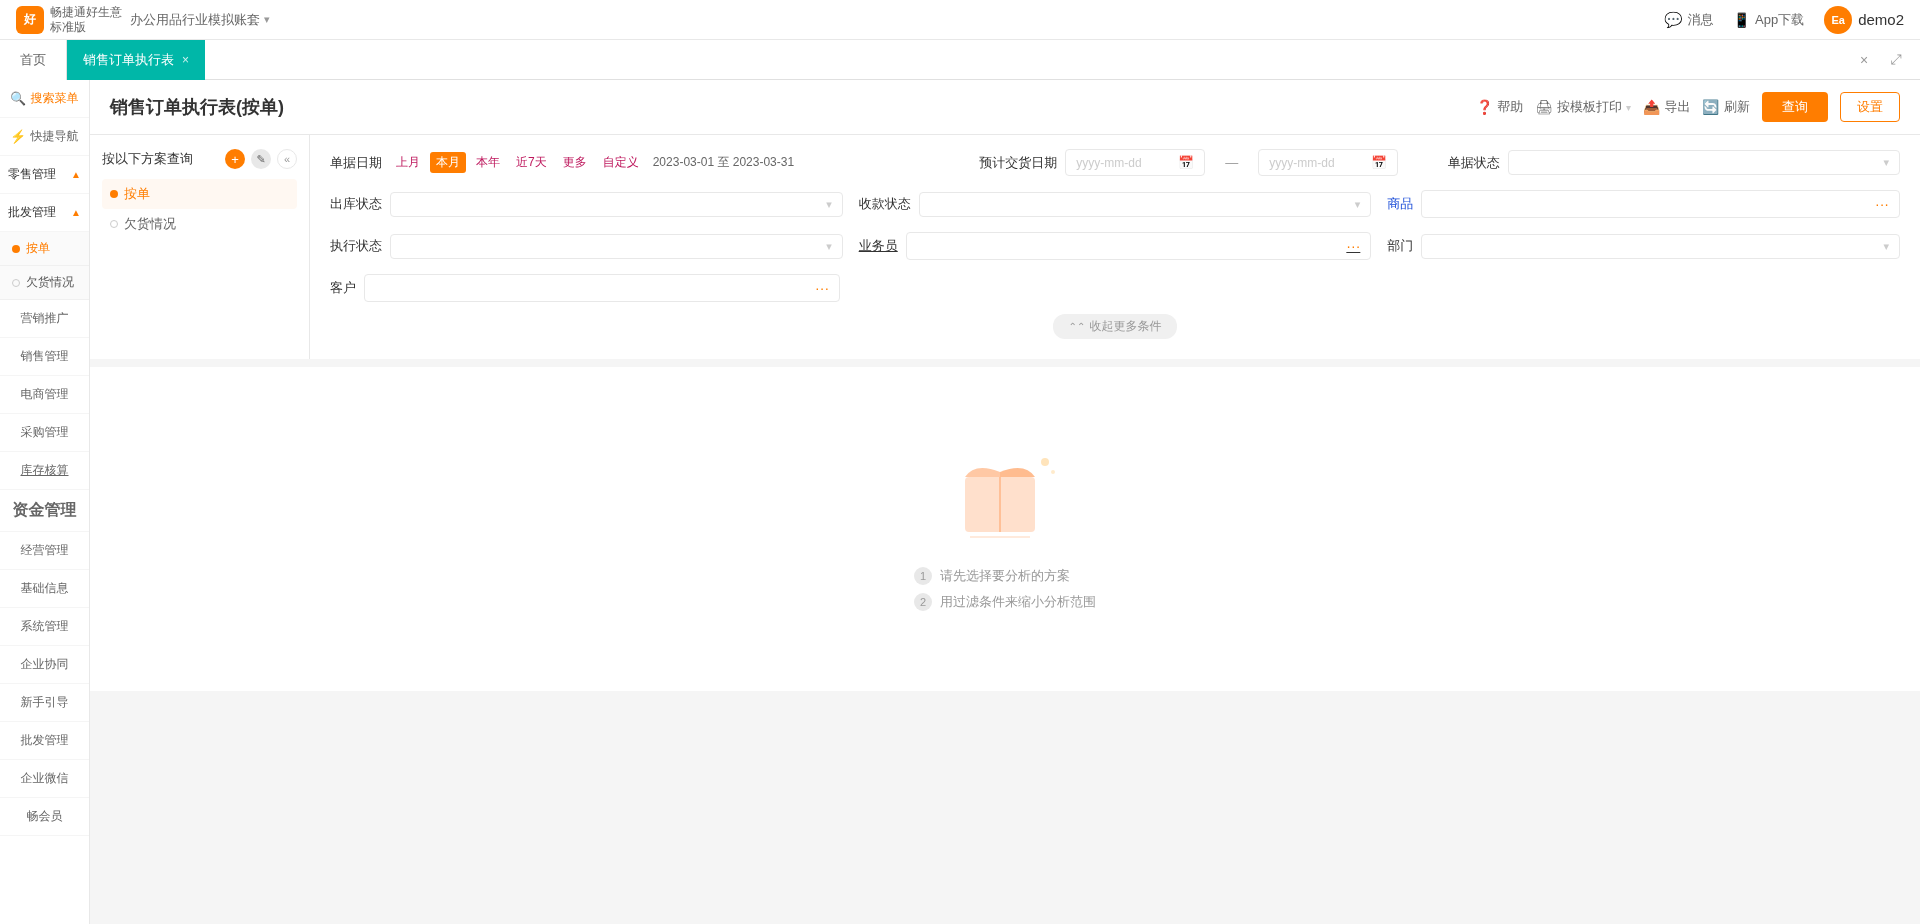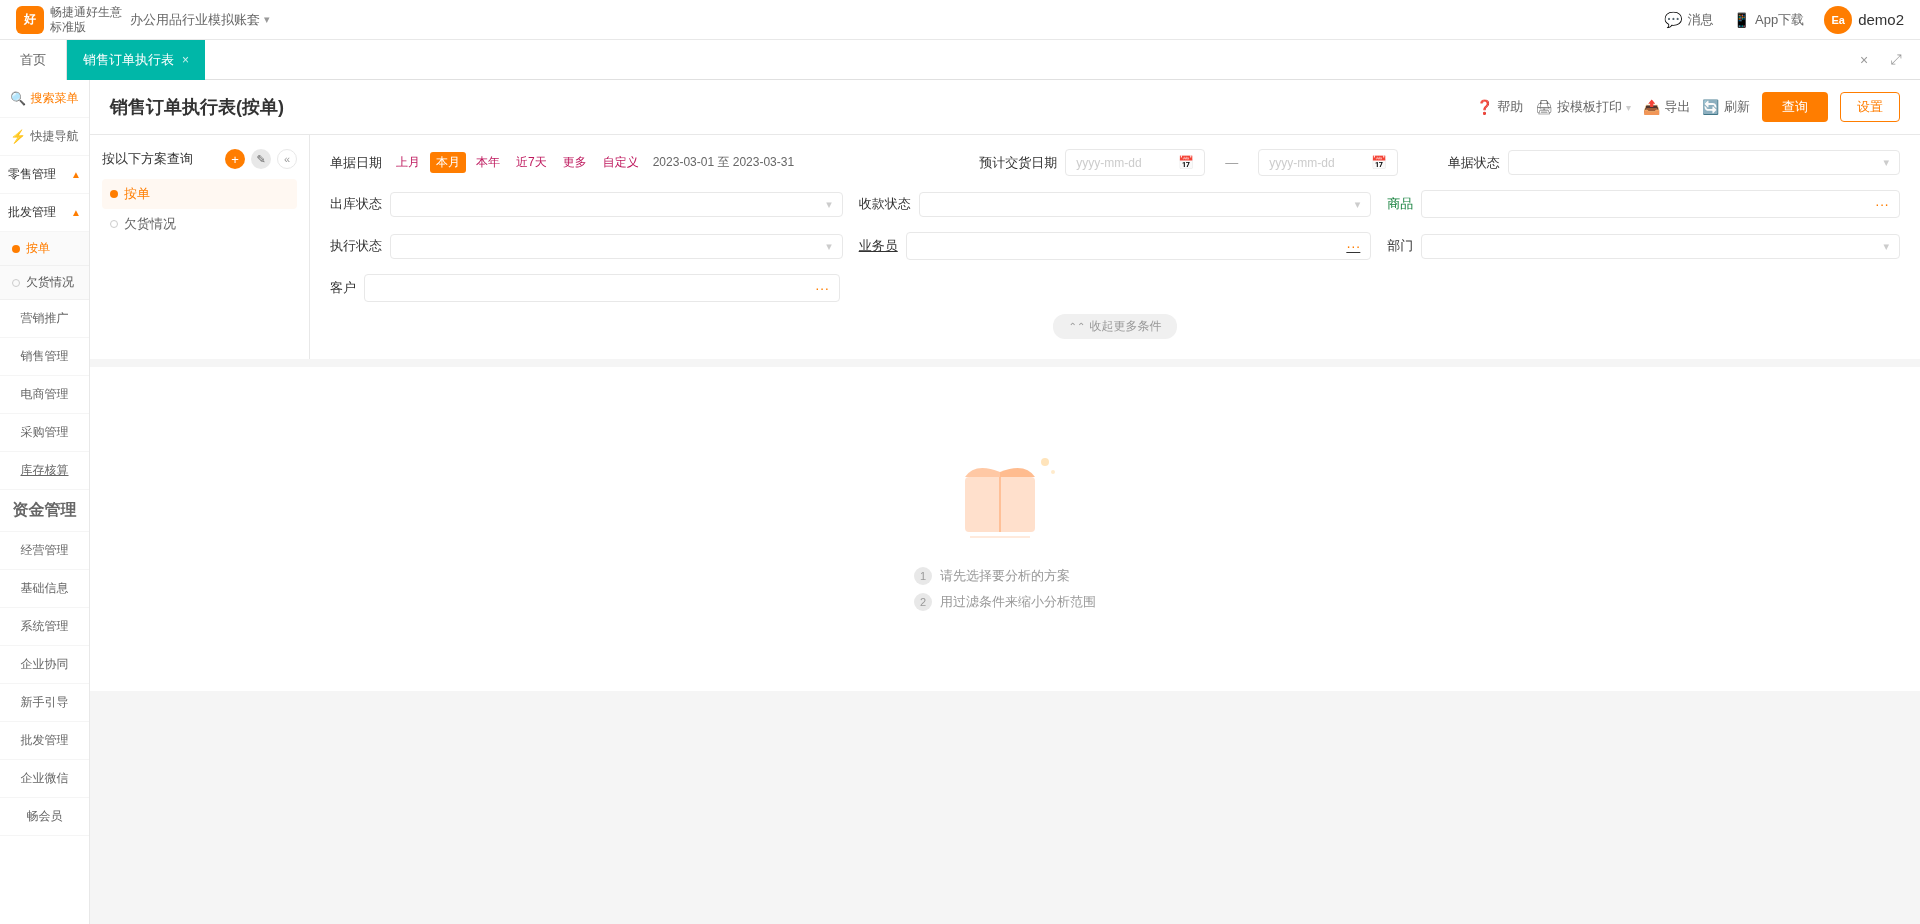--- a/index.html
+++ b/index.html
@@ -298,21 +298,21 @@
               </div>
             </div>
             <div style="display:flex;align-items:center;gap:8px;flex:1;">
               <span style="font-size:13px;color:#333;white-space:nowrap;">收款状态</span>
               <div class="filter-select-wrap" style="flex:1;">
                 <span style="color:#ccc;"></span>
                 <span style="color:#ccc;font-size:11px;">▾</span>
               </div>
             </div>
             <div style="display:flex;align-items:center;gap:8px;flex:1;">
-              <span style="font-size:13px;color:#15803d;white-space:nowrap;">商品</span>
+              <span style="font-size:13px;color:#1d4ed8;white-space:nowrap;">商品</span>
               <div class="filter-select-wrap" style="flex:1;justify-content:flex-end;">
                 <span style="color:#ff7d00;font-size:14px;">···</span>
               </div>
             </div>
           </div>
 
           <div class="filter-row">
             <div style="display:flex;align-items:center;gap:8px;flex:1;">
               <span style="font-size:13px;color:#333;white-space:nowrap;">执行状态</span>
               <div class="filter-select-wrap" style="flex:1;">

